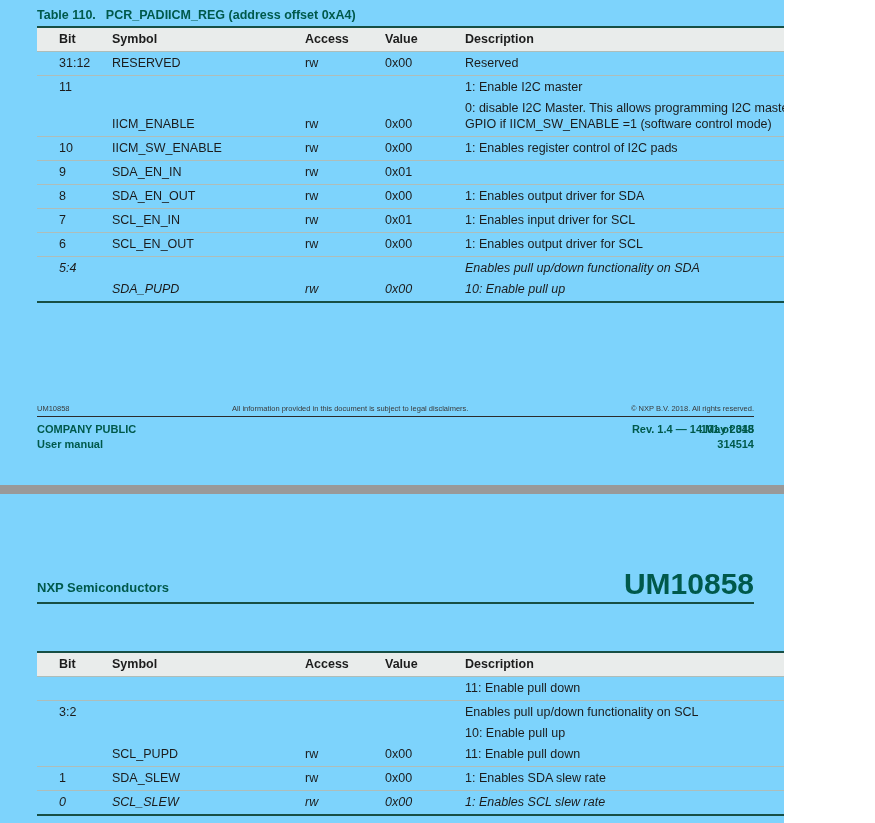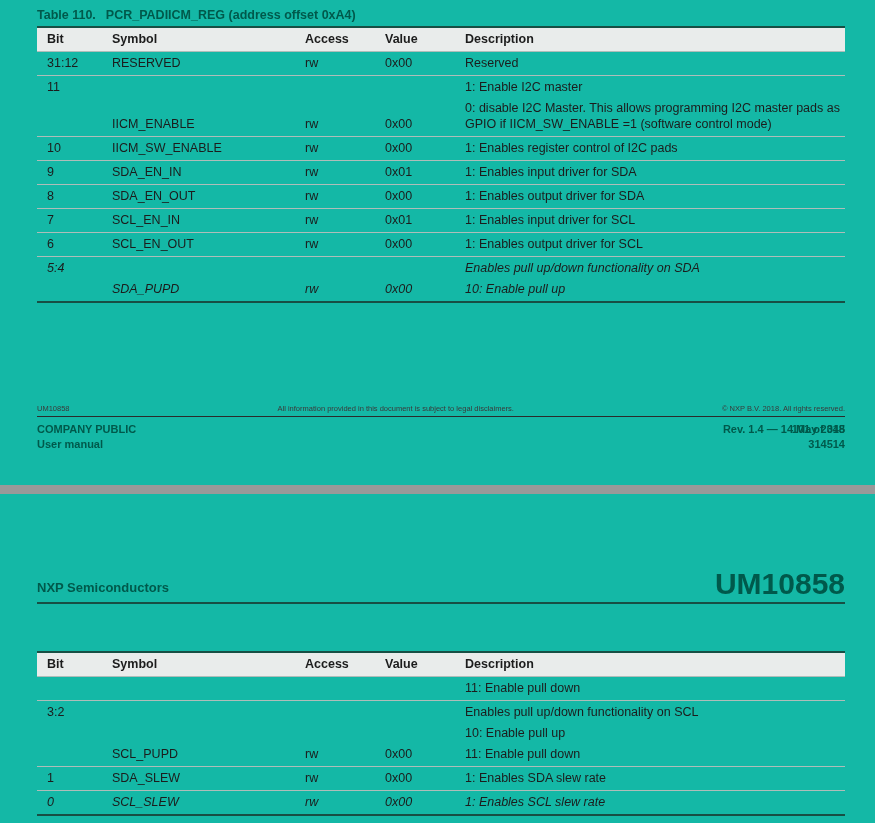--- a/index.html
+++ b/index.html
@@ -1,40 +1,40 @@
 <!DOCTYPE html>
 <html><head>
 <meta charset="utf-8">
 <style>
   * { margin:0; padding:0; box-sizing:border-box; }
   html,body { background:#ffffff; }
   .screen {
-    position:relative; width:875px; height:823px; overflow:hidden;
-    background:#14b8a6;
+    position:relative; width:784px; height:823px; overflow:hidden;
+    background:#7dd3fc;
     font-family:"Liberation Sans", sans-serif;
     color:#1c1c1c; font-size:12.5px;
   }
 
   
   .caption { position:absolute; left:37px; top:8px; font-weight:bold; color:#00594b; font-size:12.5px; }
   .caption .cap-label { margin-right:10px; }
 
   
   .regtable { position:absolute; left:37px; width:808px; }
   .t1 { top:26px; }
   .t2 { top:651px; }
   .thead {
     display:flex; background:#e9eceb;
     border-top:2px solid #174f44; border-bottom:1px solid #aebdb9;
     font-weight:bold; padding:3px 0 4px; line-height:16px;
   }
   .row { display:flex; border-bottom:1px solid #aebdb9; padding:3px 0 4px; line-height:16px; }
   .row:last-child { border-bottom:2px solid #174f44;font-style:italic; }
   .c { align-self:flex-end; }
-  .c.bit  { width:75px;  padding-left:10px; align-self:flex-start; }
+  .c.bit  { width:75px;  padding-left:22px; align-self:flex-start; }
   .c.sym  { width:193px; }
   .c.acc  { width:80px; }
   .c.val  { width:80px; }
   .c.desc { flex:1; align-self:stretch; }
   .c.desc p { margin:0 0 5px 0; }
   .c.desc p:last-child { margin-bottom:0; }
 
   
   .footer { position:absolute; left:37px; right:30px; top:404px; }
   .f-small {
@@ -105,23 +105,20 @@
       <div class="c desc">
           <p>1: Enables register control of I2C pads</p>
         </div>
     </div>
 
     <div class="row">
       <div class="c bit">9</div>
       <div class="c sym">SDA_EN_IN</div>
       <div class="c acc">rw</div>
       <div class="c val">0x01</div>
-      <div class="c desc">
-          <p>1: Enables input driver for SDA</p>
-        </div>
     </div>
 
     <div class="row">
       <div class="c bit">8</div>
       <div class="c sym">SDA_EN_OUT</div>
       <div class="c acc">rw</div>
       <div class="c val">0x00</div>
       <div class="c desc">
           <p>1: Enables output driver for SDA</p>
         </div>

